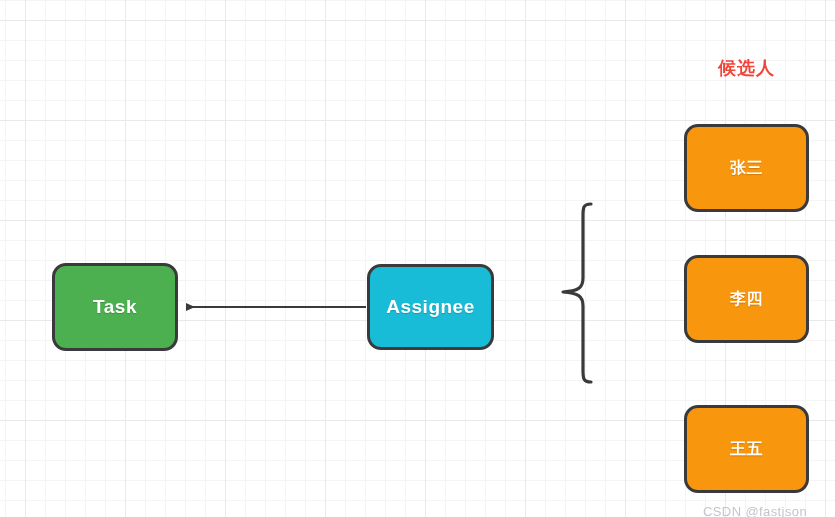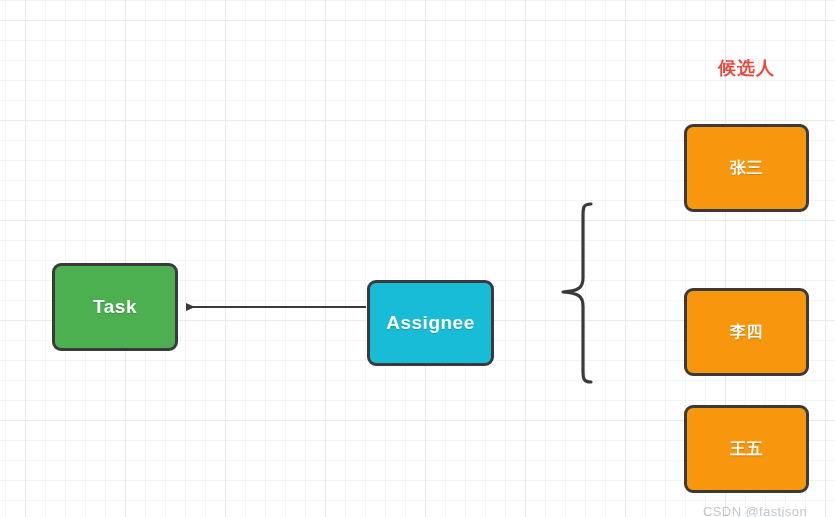--- a/index.html
+++ b/index.html
@@ -20,21 +20,21 @@
       linear-gradient(to bottom, #f4f4f4 1px, transparent 1px);
     background-size: 100px 100px, 100px 100px, 20px 20px, 20px 20px;
     background-position: 25px 20px, 25px 20px, 5px 0px, 5px 0px;
     font-family: "Liberation Sans", "DejaVu Sans", sans-serif;
     text-decoration: underline;
   }
   .node {
     position: absolute;
     box-sizing: border-box;
     border: 3px solid #3a3a3c;
-    border-radius: 9px;
+    border-radius: 14px;
     display: flex;
     align-items: center;
     justify-content: center;
     color: #ffffff;
     font-weight: bold;
     text-shadow: 0 1px 1px rgba(0,0,0,0.18);
     letter-spacing: 0.5px;
   }
   .node-task {
     left: 52px;
@@ -44,31 +44,30 @@
     background: #4caf50;
     font-size: 19px;
   }
   .node-assignee {
     left: 367px;
     top: 264px;
     width: 127px;
     height: 86px;
     background: #19bcd6;
     font-size: 19px;
-    margin-top: 16px;
   }
   .node-candidate {
     left: 684px;
     width: 125px;
     height: 88px;
     background: #f8960d;
     font-size: 16px;
   }
   .cand-0 { top: 124px; }
-  .cand-1 { top: 288px; justify-content: center; }
+  .cand-1 { top: 255px; justify-content: center; }
   .cand-2 { top: 405px; text-align: right; }
 
   .section-title {
     position: absolute;
     left: 684px;
     top: 56px;
     width: 125px;
     text-align: center;
     color: #f0453a;
     font-size: 18px;

